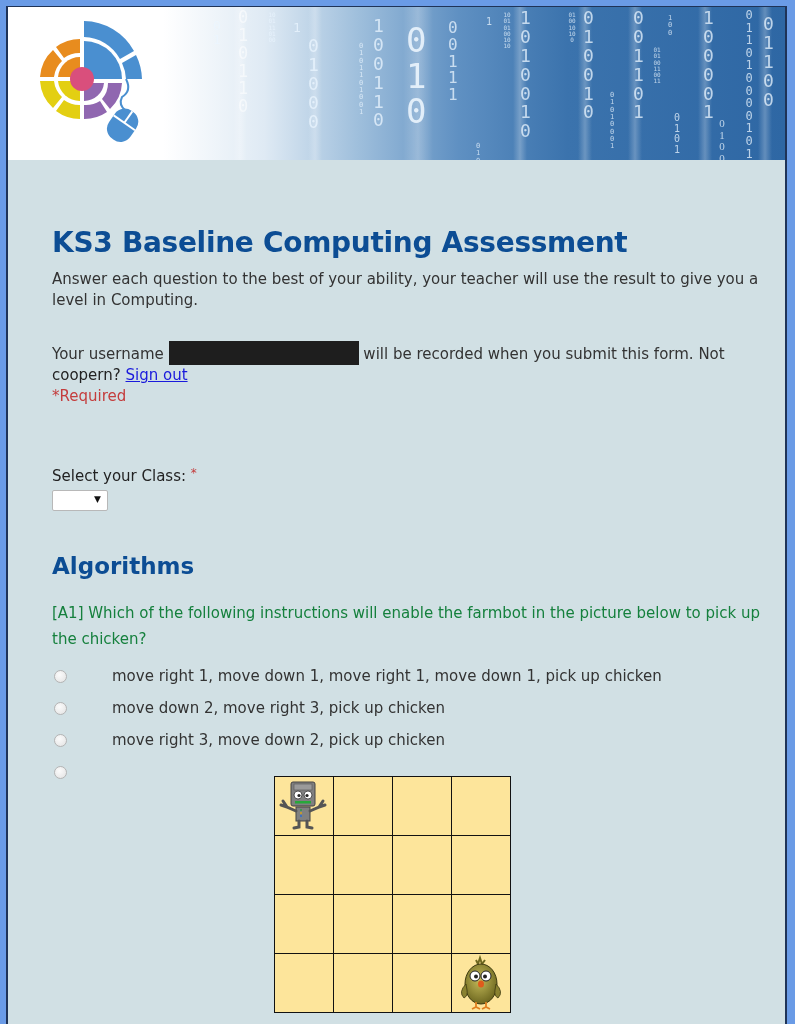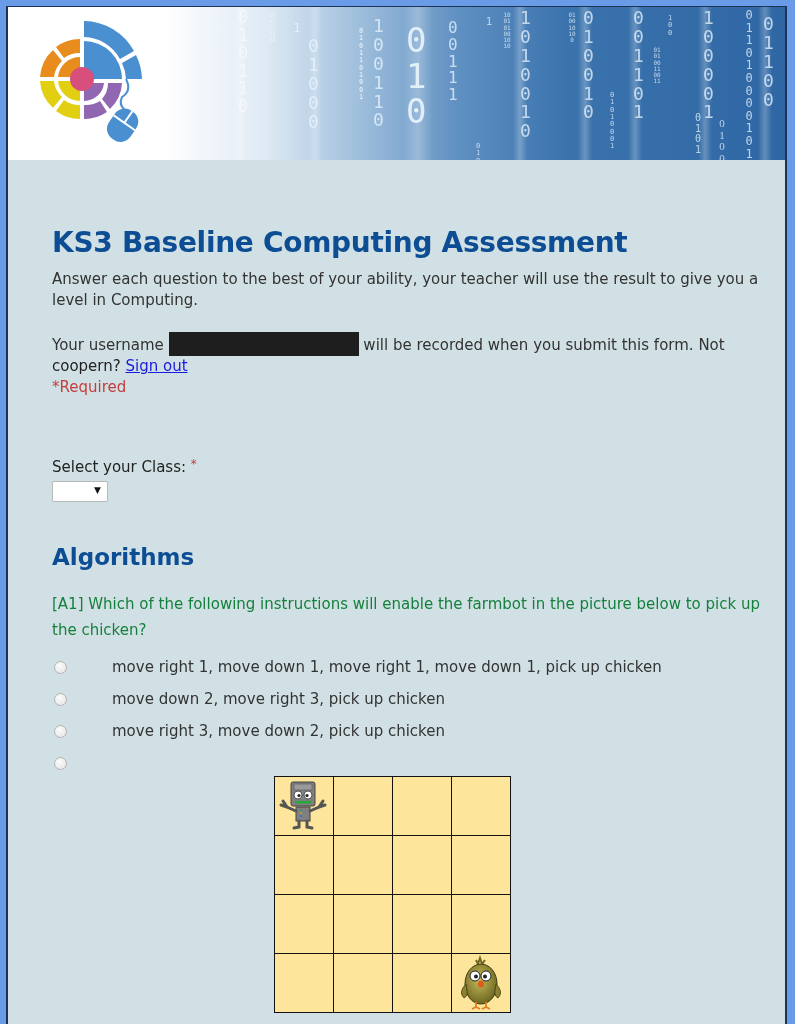--- a/index.html
+++ b/index.html
@@ -40,21 +40,21 @@
   .content { padding: 66px 21px 0 44px; }
   h1 {
     font-family: "DejaVu Sans", sans-serif;
     font-weight: bold;
     color: #0c4d94;
     font-size: 28px;
     letter-spacing: -0.3px;
     margin-bottom: 10px;
   }
   .desc { color: #333; font-size: 15px; line-height: 21px; }
-  .userline { color: #333; font-size: 15px; line-height: 21px; margin-top: 21px; }
+  .userline { color: #333; font-size: 15px; line-height: 21px; margin-top: 30px; }
   .redact { display: inline-block; width: 190px; height: 24px; background: #1e1e1e; vertical-align: -6px; }
   .userline b { color: #222; font-weight: normal; }
   .signout { color: #1a1adc; text-decoration: underline; cursor: pointer; }
   .required { color: #c43d3d; font-size: 15px; line-height: 20px; }
   .field-label { margin-top: 60px; font-size: 15px; color: #222; }
   .field-label .star { color: #c43d3d; font-size: 12px; vertical-align: 4px; }
   .select {
     margin-top: 5px;
     width: 56px; height: 21px;
     background: #fff;
@@ -114,21 +114,21 @@
 1
 1
 0</div>
     <div class="bits" style="left:260px;font-size:6px;top:5px;width:8px;white-space:normal;word-break:break-all;">1001110100</div>
     <div class="bits" style="left:285px;font-size:13px;top:14px;">1</div>
     <div class="bits" style="left:300px;font-size:18px;top:30px;">0
 1
 0
 0
 0</div>
-    <div class="bits" style="left:349px;font-size:7px;top:21px;width:8px;white-space:normal;word-break:break-all;font-weight:bold;">0101101001</div>
+    <div class="bits" style="left:349px;font-size:7px;top:36px;width:8px;white-space:normal;word-break:break-all;">0101101001</div>
     <div class="bits" style="left:365px;font-size:18px;top:10px;">1
 0
 0
 1
 1
 0</div>
     <div class="bits" style="left:398px;font-size:34px;top:16px;color:rgba(240,248,255,0.85)">0
 1
 0</div>
     <div class="bits" style="left:440px;font-size:16px;top:13px;">0
@@ -155,21 +155,21 @@
 0</div>
     <div class="bits" style="left:600px;font-size:7px;top:85px;width:8px;white-space:normal;word-break:break-all;">01010001</div>
     <div class="bits" style="left:625px;font-size:18px;top:2px;">0
 0
 1
 1
 0
 1</div>
     <div class="bits" style="left:645px;font-size:6px;top:40px;width:8px;white-space:normal;word-break:break-all;">010100110011</div>
     <div class="bits" style="left:658px;font-size:7px;top:8px;width:8px;white-space:normal;word-break:break-all;">100</div>
-    <div class="bits" style="left:686px;font-size:10px;top:106px;width:8px;white-space:normal;word-break:break-all;">0101</div>
+    <div class="bits" style="left:665px;font-size:10px;top:106px;width:8px;white-space:normal;word-break:break-all;">0101</div>
     <div class="bits" style="left:695px;font-size:18px;top:2px;">1
 0
 0
 0
 0
 1</div>
     <div class="bits" style="left:710px;font-size:11px;top:111px;width:8px;white-space:normal;word-break:break-all;font-family:Liberation Serif, serif;">0100</div>
     <div class="bits" style="left:737px;font-size:12px;top:2px;width:8px;white-space:normal;word-break:break-all;">0110100001010</div>
     <div class="bits" style="left:755px;font-size:18px;top:8px;">0
 1

